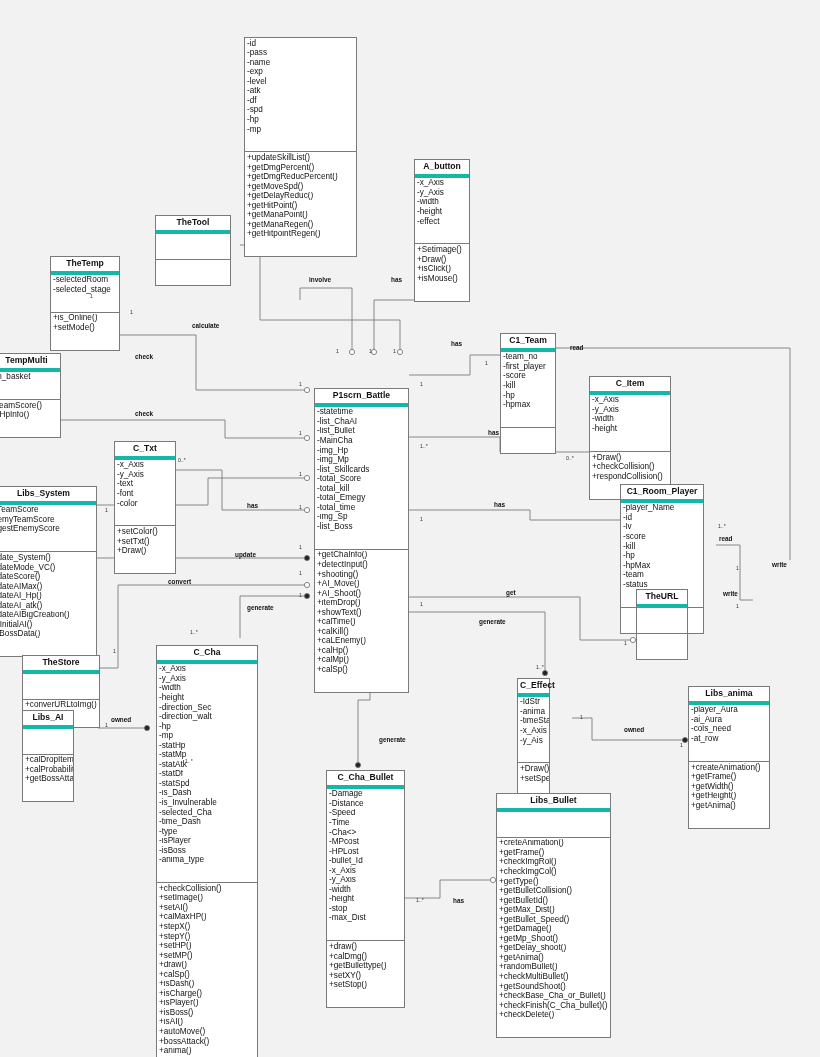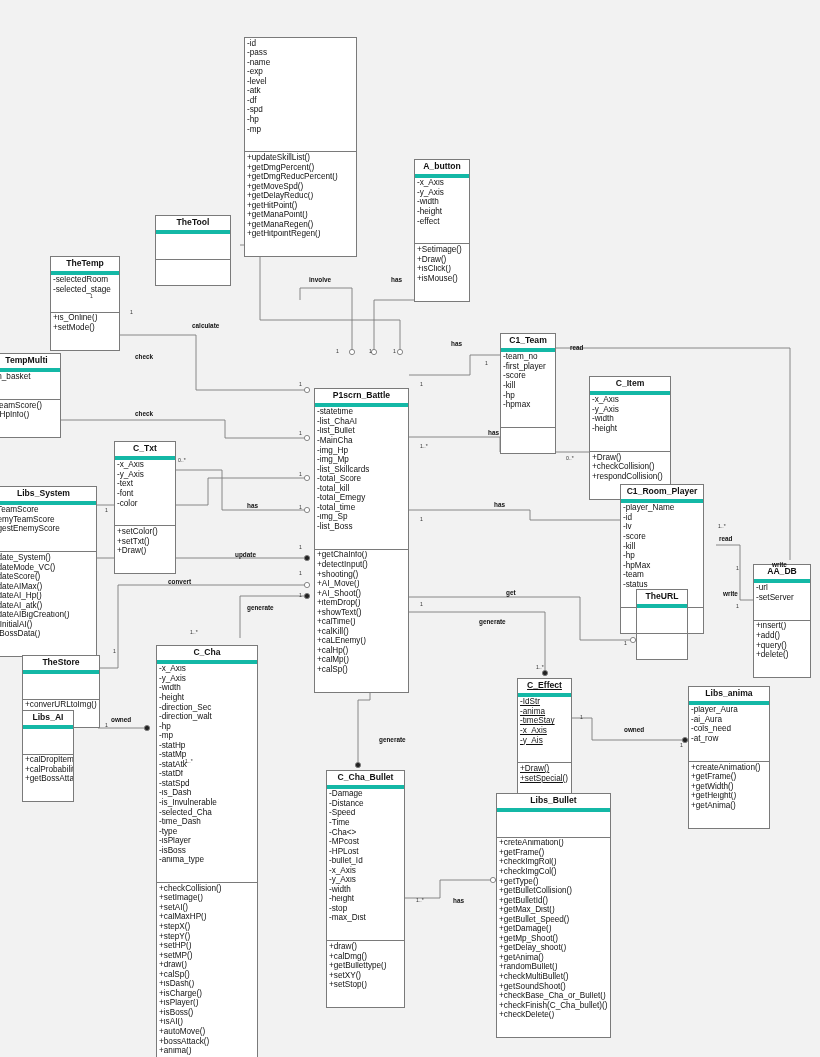--- a/index.html
+++ b/index.html
@@ -331,39 +331,26 @@
         <div class="row">-lv</div>
         <div class="row">-score</div>
         <div class="row">-kill</div>
         <div class="row">-hp</div>
         <div class="row">-hpMax</div>
         <div class="row">-team</div>
         <div class="row">-status</div>
       </div>
       <div class="sec empty"></div>
     </div>
-    <div class="cls" style="left: 753px; top: 564px; width: 58px;">
-      <div class="title">AA_DB</div>
-      <div class="sec">
-        <div class="row">-url</div>
-        <div class="row">-setServer</div>
-      </div>
-      <div class="sec">
-        <div class="row">+insert()</div>
-        <div class="row">+add()</div>
-        <div class="row">+query()</div>
-        <div class="row">+delete()</div>
-      </div>
-    </div>
     <div class="cls" style="left: 636px; top: 589px; width: 52px;">
       <div class="title">TheURL</div>
       <div class="sec empty"></div>
       <div class="sec empty"></div>
     </div>
-    <div class="cls" style="left: 517px; top: 678px; width: 55px; text-decoration: underline;">
+    <div class="cls" style="left: 517px; top: 678px; width: 33px;">
       <div class="title">C_Effect</div>
       <div class="sec">
         <div class="row">-IdStr</div>
         <div class="row">-anima</div>
         <div class="row">-timeStay</div>
         <div class="row">-x_Axis</div>
         <div class="row">-y_Ais</div>
       </div>
       <div class="sec">
         <div class="row">+Draw()</div>

